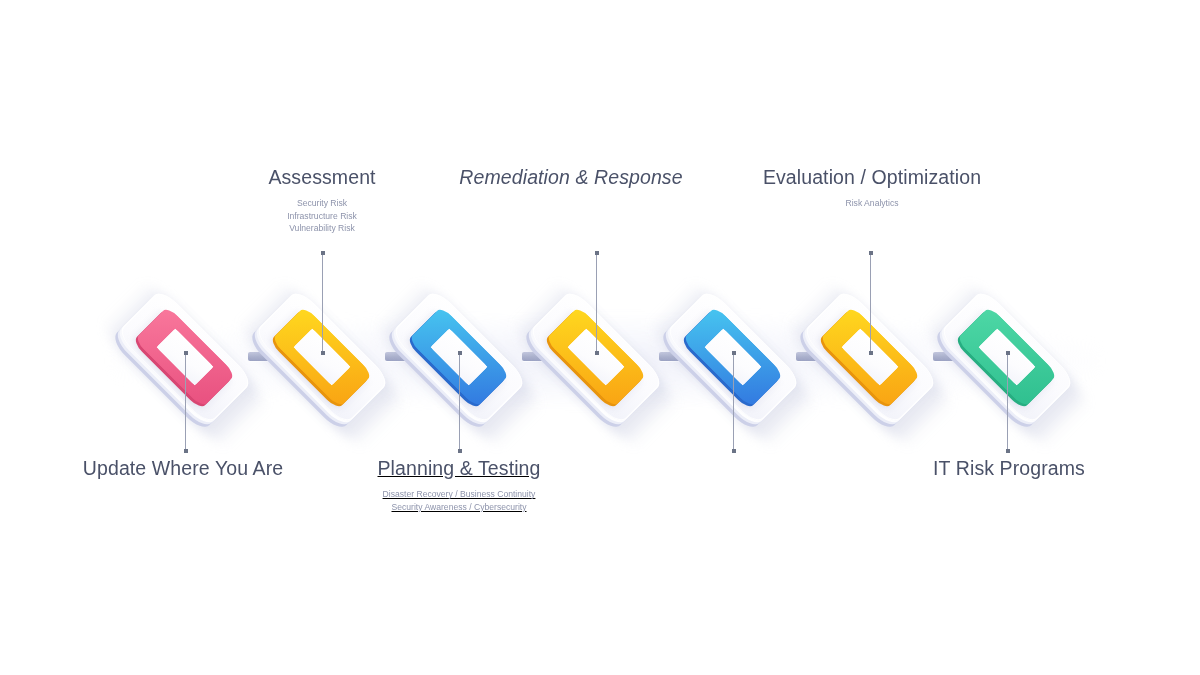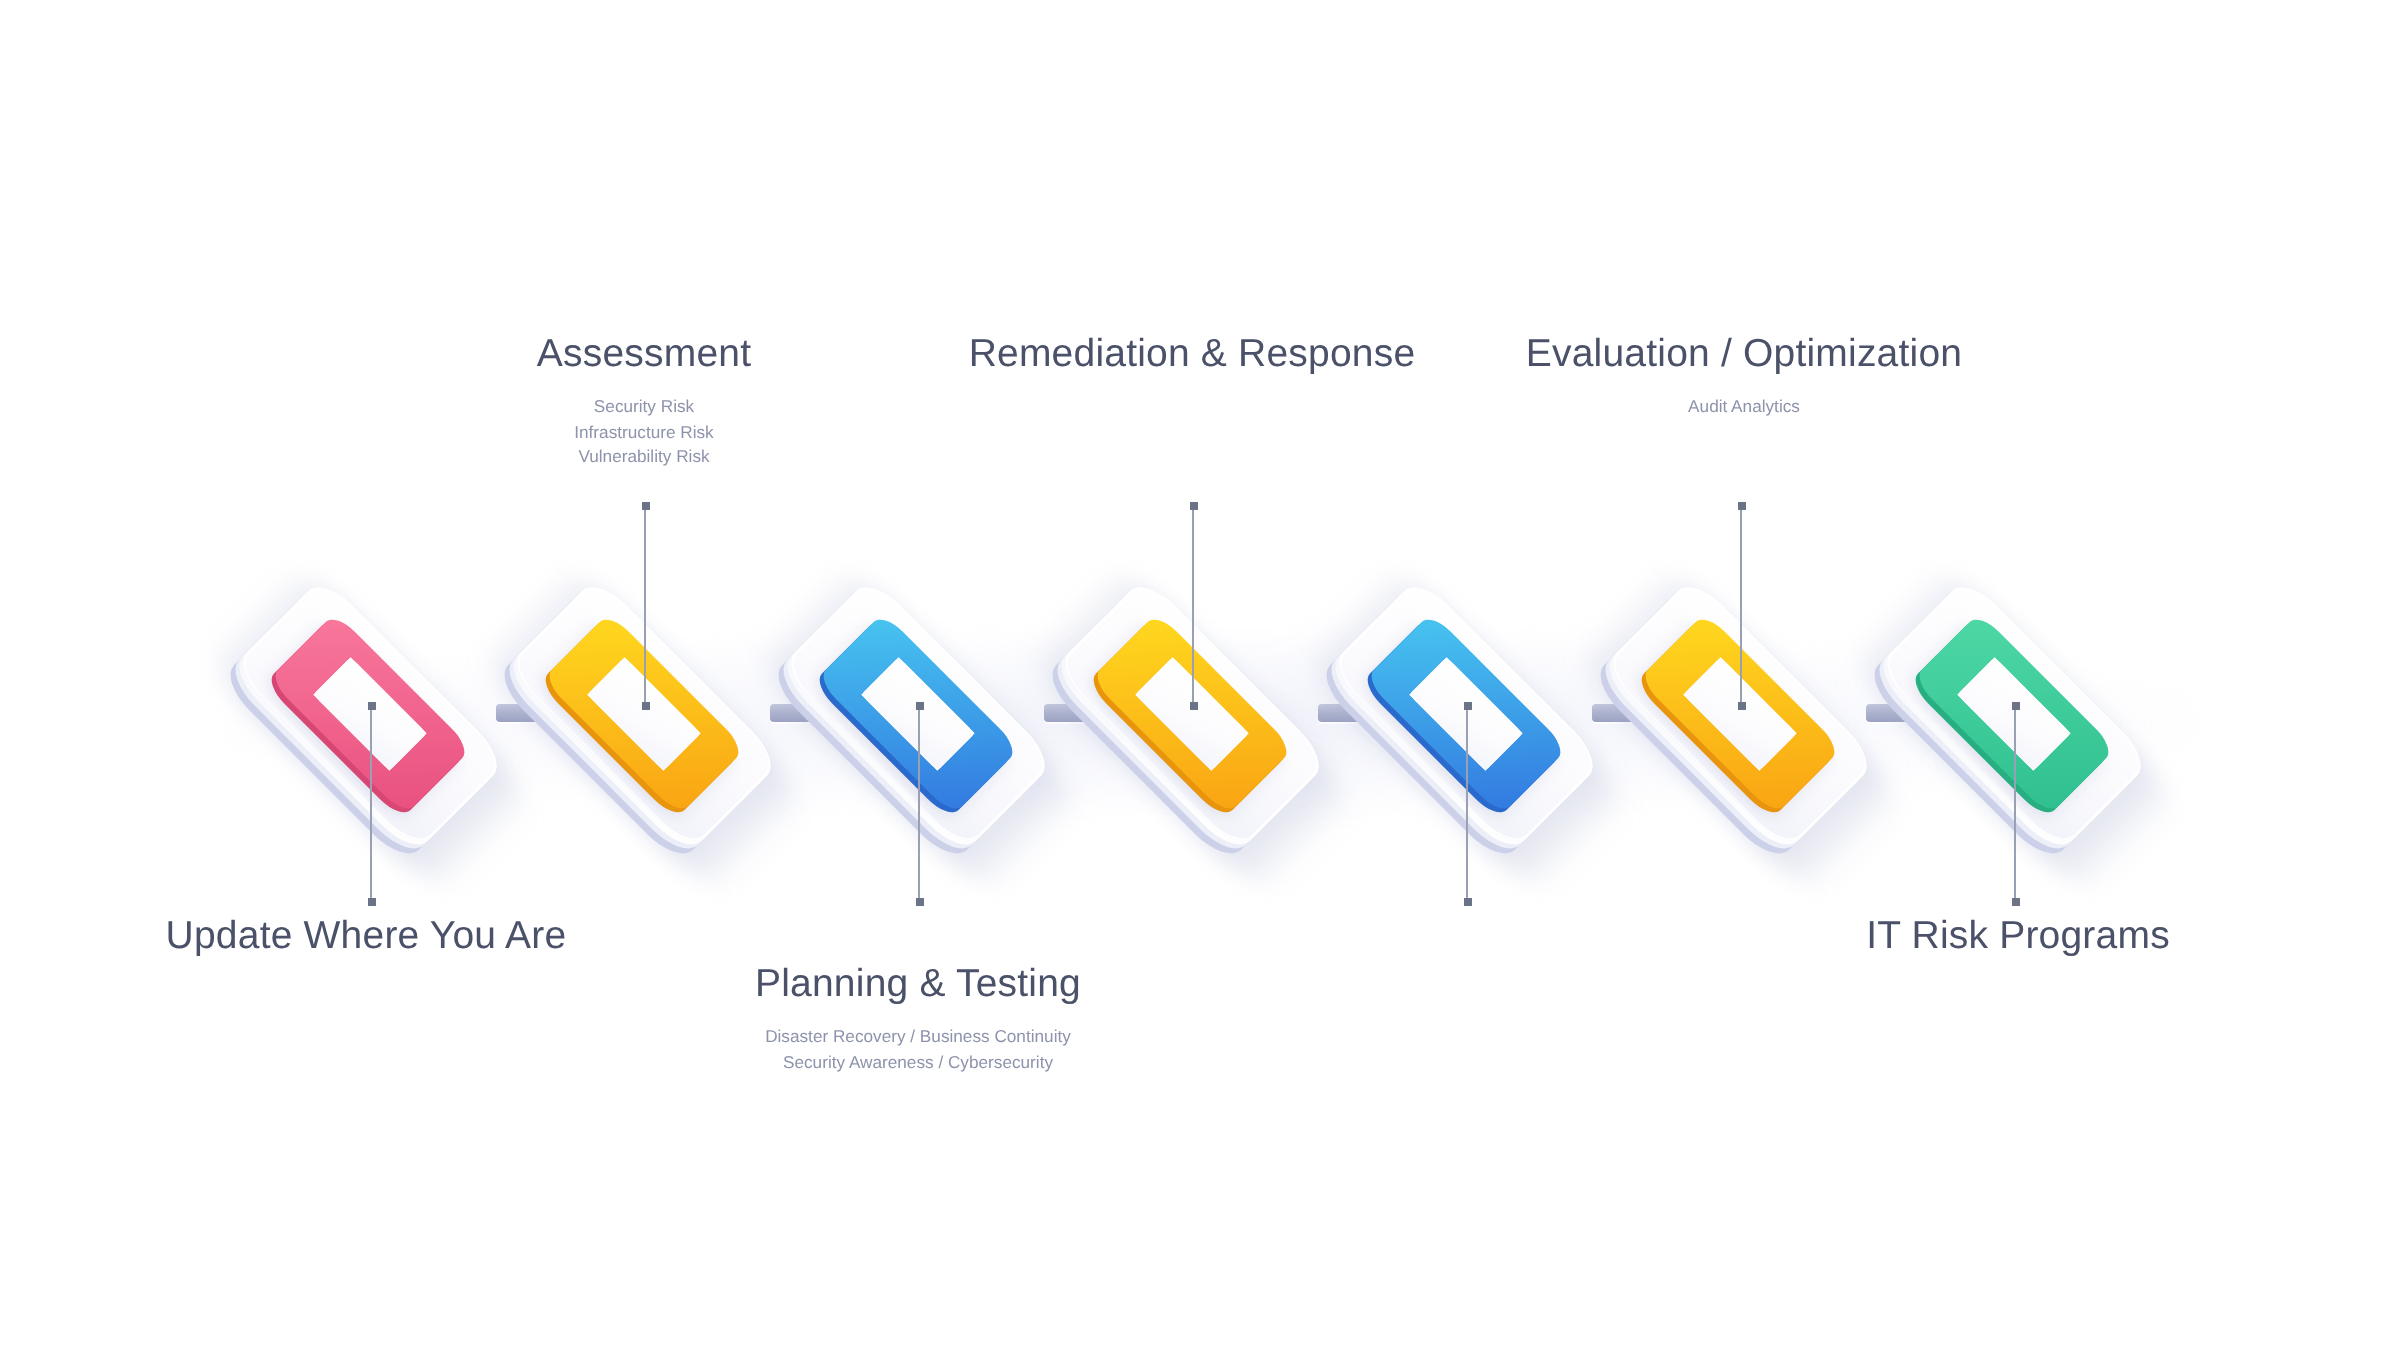--- a/index.html
+++ b/index.html
@@ -315,35 +315,35 @@
   <div class="leader" style="left:870px; top:252px; height:102px;"></div>
   <div class="leader" style="left:1007px; top:352px; height:100px;"></div>
 
   <div class="label above" style="left:322px; top:165px;">
     <div class="title">Assessment</div>
     <div class="sub" style="white-space:pre-line;">Security Risk
 Infrastructure Risk
 Vulnerability Risk</div>
   </div>
 
-  <div class="label above" style="left:596px; top:165px;">
+  <div class="label above" style="left:571px; top:165px;font-style:italic;">
     <div class="title">Remediation &amp; Response</div>
   </div>
 
   <div class="label above" style="left:872px; top:165px;text-align:center;">
     <div class="title">Evaluation / Optimization</div>
-    <div class="sub" style="white-space:pre-line;">Audit Analytics</div>
+    <div class="sub" style="white-space:pre-line;">Risk Analytics</div>
   </div>
 
   <div class="label below" style="left:183px; top:456px;">
     <div class="title">Update Where You Are</div>
     <div class="sub" style="white-space:pre-line;"></div>
   </div>
 
-  <div class="label below" style="left:459px; top:480px;">
+  <div class="label below" style="left:459px; top:456px;text-decoration:underline;">
     <div class="title">Planning &amp; Testing</div>
     <div class="sub" style="white-space:pre-line;">Disaster Recovery / Business Continuity
 Security Awareness / Cybersecurity</div>
   </div>
 
 
   <div class="label below" style="left:1009px; top:456px;">
     <div class="title">IT Risk Programs</div>
     <div class="sub" style="white-space:pre-line;"></div>
   </div>

